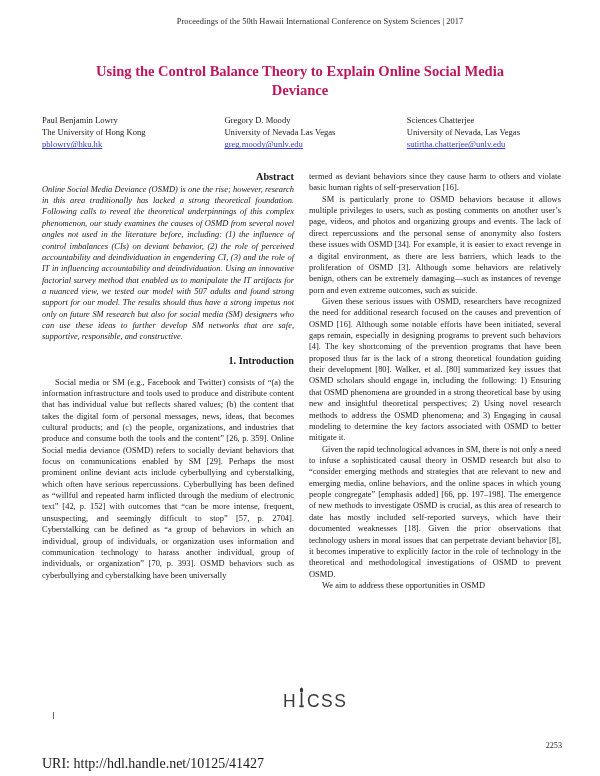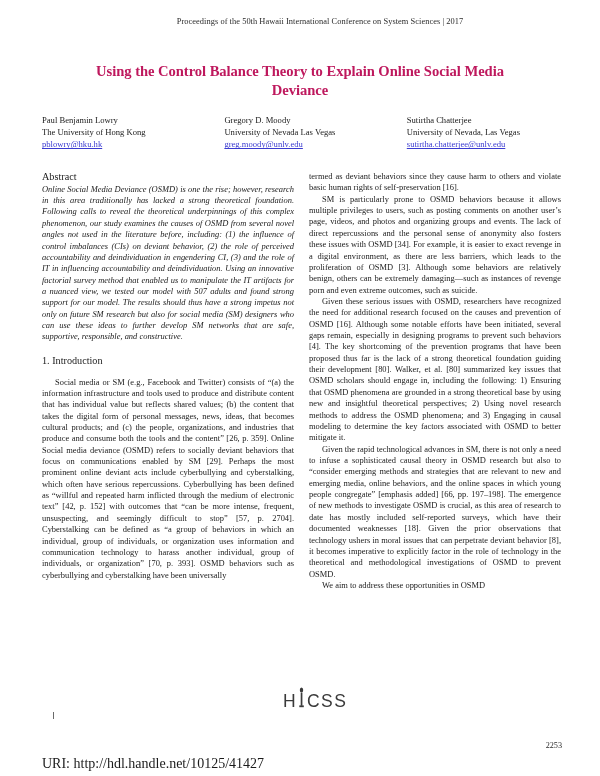--- a/index.html
+++ b/index.html
@@ -96,25 +96,25 @@
     margin: 0;
     text-align: justify;
     text-justify: inter-word;
     hyphens: none;
   }
   .col p.indent { text-indent: 13px; }
   .col p.noindent { text-indent: 0; }
 
   h2.section-head {
     font-size: 10.2px;
-    font-weight: normal;
+    font-weight: bold;
     margin: 0;
     padding: 0;
     line-height: 1.25;
-    text-align: left;
+    text-align: right;
   }
   .abstract-body {
     font-style: italic;
     margin-top: 7px;
   }
   .spacer-sm { height: 9px; }
   .spacer-md { height: 12px; }
 
   
   .footer-left {
@@ -188,21 +188,21 @@
       <div class="author-name">Paul Benjamin Lowry</div>
       <div class="author-affil">The University of Hong Kong</div>
       <a class="author-email" href="#">pblowry@hku.hk</a>
     </div>
     <div class="author-block a2">
       <div class="author-name">Gregory D. Moody</div>
       <div class="author-affil">University of Nevada Las Vegas</div>
       <a class="author-email" href="#">greg.moody@unlv.edu</a>
     </div>
     <div class="author-block a3">
-      <div class="author-name">Sutirtha Chatterjee</div>
+      <div class="author-name">Sciences Chatterjee</div>
       <div class="author-affil">University of Nevada, Las Vegas</div>
       <a class="author-email" href="#">sutirtha.chatterjee@unlv.edu</a>
     </div>
   </div>
 
   <div class="col col-left">
     <h2 class="section-head">Abstract</h2>
     <p class="abstract-body noindent">Online Social Media Deviance (OSMD) is one the rise; however, research in this area traditionally has lacked a strong theoretical foundation. Following calls to reveal the theoretical underpinnings of this complex phenomenon, our study examines the causes of OSMD from several novel angles not used in the literature before, including: (1) the influence of control imbalances (CIs) on deviant behavior, (2) the role of perceived accountability and deindividuation in engendering CI, (3) and the role of IT in influencing accountability and deindividuation. Using an innovative factorial survey method that enabled us to manipulate the IT artifacts for a nuanced view, we tested our model with 507 adults and found strong support for our model. The results should thus have a strong impetus not only on future SM research but also for social media (SM) designers who can use these ideas to further develop SM networks that are safe, supportive, responsible, and constructive.</p>
 
     <div class="spacer-md"></div>

